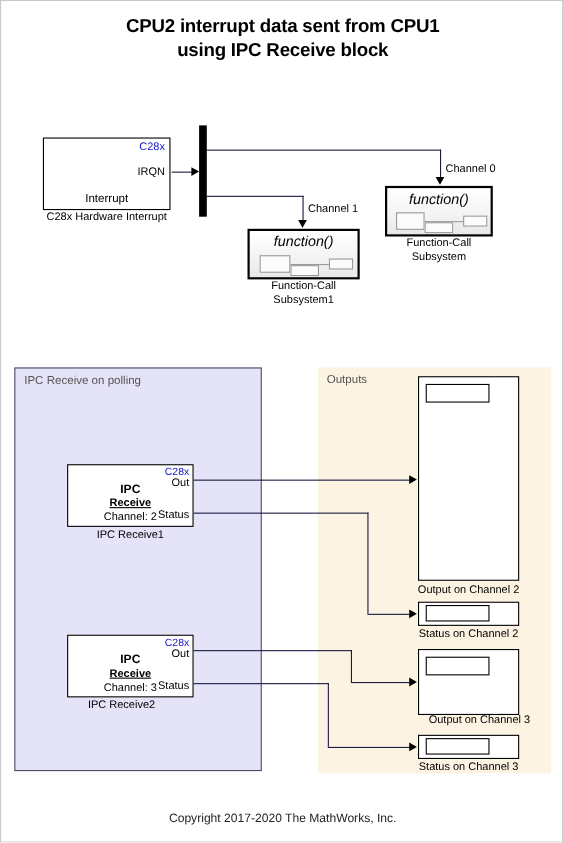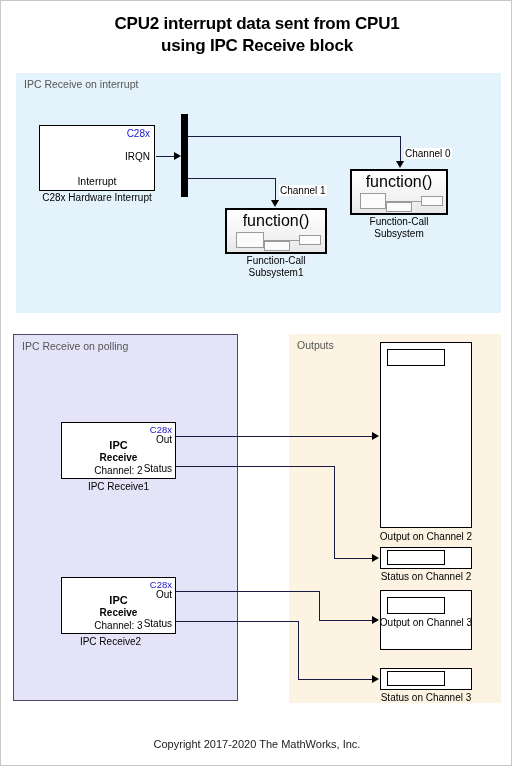--- a/index.html
+++ b/index.html
@@ -115,22 +115,23 @@
   .fcs {
     position: absolute;
     box-sizing: border-box;
     background: linear-gradient(180deg, #ffffff 0%, #f4f4f4 55%, #e8e8e8 100%);
     border: 2.5px solid #000000;
   }
   .fcs .fn-label {
     position: absolute;
     left: 0; right: 0; top: 2px;
     text-align: center;
-    font-size: 16px;
-    color: #000000;
+    font-size: 13px;
+    color: #000000;
+    font-style: italic;
   }
   .fcs .mini {
     position: absolute;
     box-sizing: border-box;
     background: #fbfbfb;
     border: 1px solid #9a9a9a;
   }
   .fcs .wire {
     position: absolute;
     background: #9a9a9a;
@@ -158,21 +159,21 @@
   .ipc .port-status {
     position: absolute; right: 3px; top: 40px;
     font-size: 10px; color: #000000;
   }
   .ipc .t1 {
     position: absolute; left: 0; right: 0; top: 16px;
     text-align: center; font-size: 11px; font-weight: bold; color: #000000;
   }
   .ipc .t2 {
     position: absolute; left: 0; right: 0; top: 29px;
-    text-align: center; font-size: 10px; font-weight: bold; color: #000000;
+    text-align: center; font-size: 10px; font-weight: bold; color: #000000; text-decoration: underline;
   }
   .ipc .t3 {
     position: absolute; left: 0; right: 0; bottom: 2px;
     text-align: center; font-size: 10px; color: #000000;
   }
   #blk-ipc1 { left: 60px; top: 421px; width: 115px; height: 57px; }
   #blk-ipc2 { left: 60px; top: 576px; width: 115px; height: 57px; }
   #name-ipc1 { left: 60px; top: 480px; width: 115px; }
   #name-ipc2 { left: 52px; top: 635px; width: 115px; }
 
@@ -190,21 +191,21 @@
     box-sizing: border-box;
     background: #ffffff;
     border: 1px solid #000000;
   }
   #blk-out2 { left: 379px; top: 341px; width: 92px; height: 186px; }
   #blk-sts2 { left: 379px; top: 546px; width: 92px; height: 22px; }
   #blk-out3 { left: 379px; top: 589px; width: 92px; height: 60px; }
   #blk-sts3 { left: 379px; top: 667px; width: 92px; height: 22px; }
   #name-out2 { left: 369px; top: 530px; width: 112px; }
   #name-sts2 { left: 369px; top: 570px; width: 112px; }
-  #name-out3 { left: 369px; top: 616px; width: 112px; }
+  #name-out3 { left: 369px; top: 648px; width: 112px; text-align: right; }
   #name-sts3 { left: 369px; top: 691px; width: 112px; }
 
   
   .wireh { position: absolute; height: 1px; background: #1a1a40; }
   .wirev { position: absolute; width: 1px; background: #1a1a40; }
   .arrow-r {
     position: absolute;
     width: 0; height: 0;
     border-top: 4px solid transparent;
     border-bottom: 4px solid transparent;
@@ -240,23 +241,20 @@
 </head>
 <body>
 
 <div id="page">
 
   <div class="title">
     <span>CPU2 interrupt data sent from CPU1</span>
     <span class="line2">using IPC Receive block</span>
   </div>
 
-  <div class="region" id="region-interrupt">
-    <span class="region-label">IPC Receive on interrupt</span>
-  </div>
 
   <div class="block" id="blk-interrupt">
     <span class="c28x">C28x</span>
     <span class="irqn">IRQN</span>
     <span class="intr">Interrupt</span>
   </div>
   <div class="block-name" id="name-interrupt">C28x Hardware Interrupt</div>
 
   <div class="wireh" style="left:155px; top:155px; width:20px;"></div>
   <div class="arrow-r" style="left:173px; top:151px;"></div>

